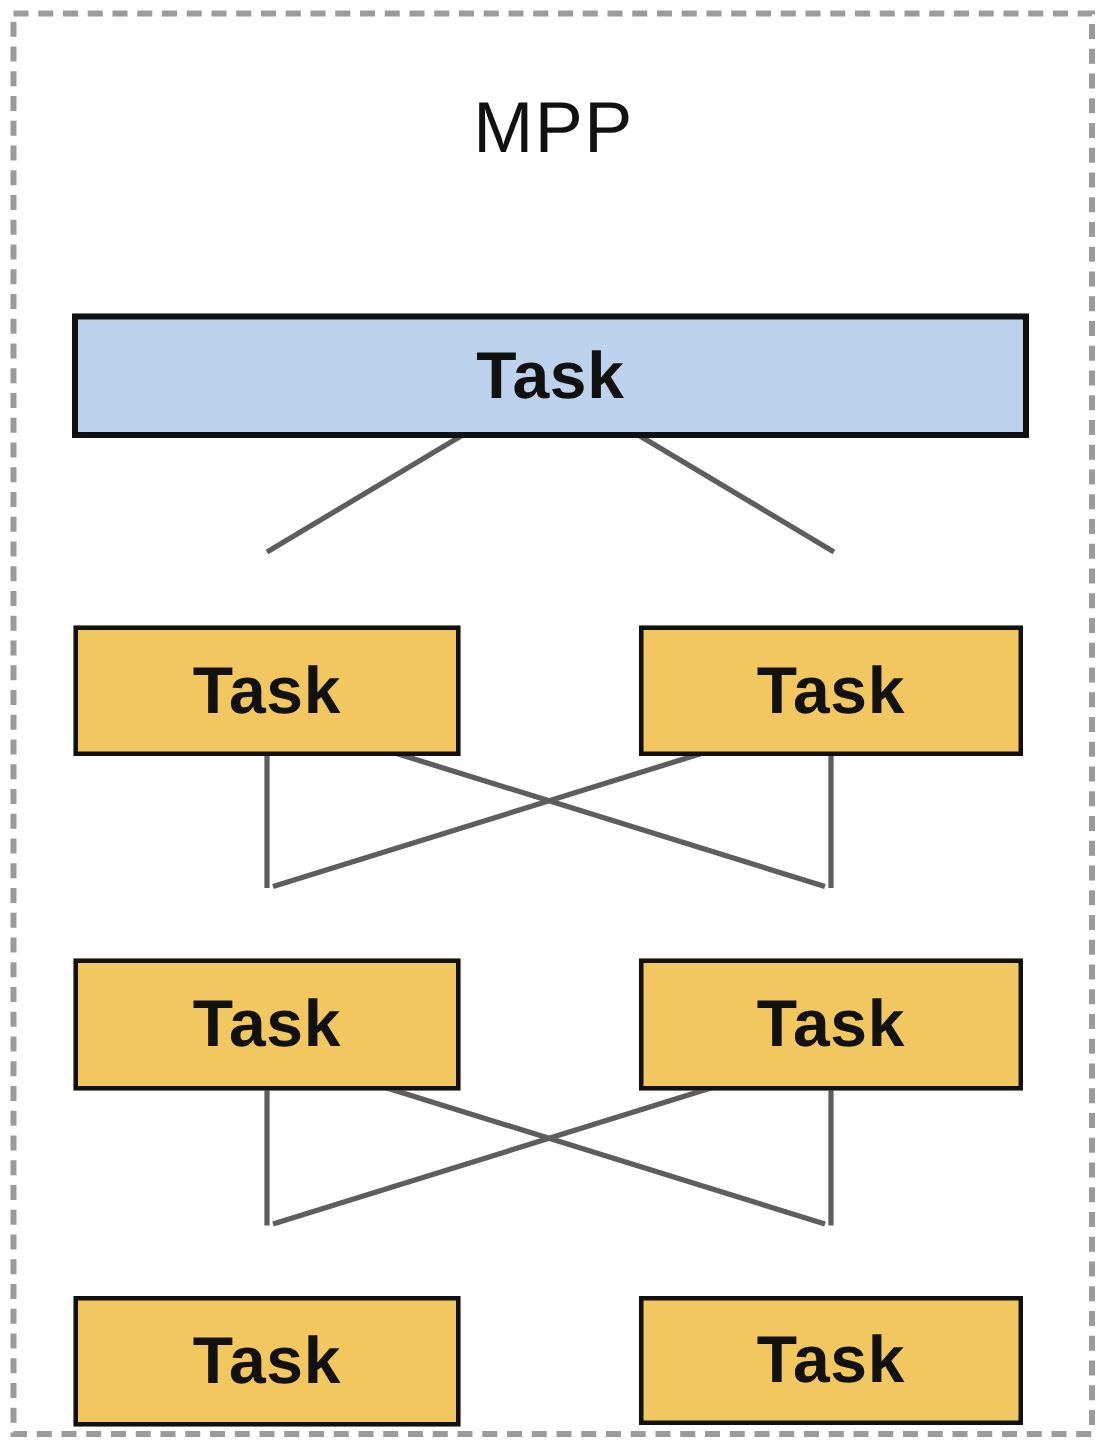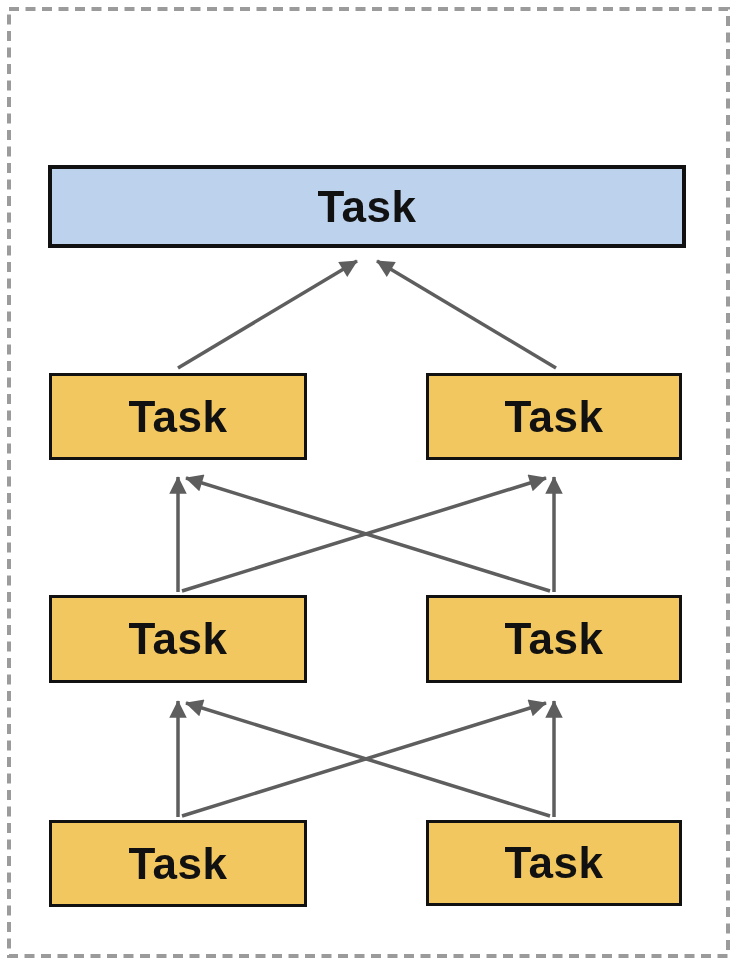--- a/index.html
+++ b/index.html
@@ -15,21 +15,21 @@
   .edge{stroke:var(--arrow,#5e5e5e);stroke-width:3.5px;}
   .ahp{fill:var(--arrow,#5e5e5e);}
   .title{
     position:absolute;left:0;right:0;top:58px;
     text-align:center;
     font-size:48px;font-weight:400;letter-spacing:1px;
     color:var(--text,#111);
   }
   .node{
     position:absolute;box-sizing:border-box;
-    display:flex;align-items:center;justify-content:center;
+    display:flex;align-items:center;justify-content:center;margin-top:44px;
   }
   .node.task{background:var(--task-fill,#f3c75f);border:3px solid var(--box-border,#111);}
   .node.root{background:var(--root-fill,#bdd2ec);border:4px solid var(--box-border,#111);}
   .node span{
     font-size:44px;font-weight:700;color:var(--text,#111);
     line-height:1;letter-spacing:0.5px;
   }
 </style>
 </head>
 <body>
@@ -50,20 +50,21 @@
         <line x1="182" y1="591" x2="546" y2="478" class="edge" marker-end="url(#ah)"></line>
         <line x1="554" y1="592" x2="554" y2="477" class="edge" marker-end="url(#ah)"></line>
         <line x1="550" y1="591" x2="186" y2="478" class="edge" marker-end="url(#ah)"></line>
         <line x1="178" y1="817" x2="178" y2="701" class="edge" marker-end="url(#ah)"></line>
         <line x1="182" y1="816" x2="546" y2="703" class="edge" marker-end="url(#ah)"></line>
         <line x1="554" y1="817" x2="554" y2="701" class="edge" marker-end="url(#ah)"></line>
         <line x1="550" y1="816" x2="186" y2="703" class="edge" marker-end="url(#ah)"></line>
       </g>
   </svg>
 
+  <div class="title">MPP</div>
 
   <div id="nodes">
       <div class="node root" style="left: 48px; top: 165px; width: 638px; height: 83px;">
         <span>Task</span>
       </div>
       <div class="node task" style="left: 49px; top: 373px; width: 258px; height: 87px;">
         <span>Task</span>
       </div>
       <div class="node task" style="left: 426px; top: 373px; width: 256px; height: 87px;">
         <span>Task</span>

